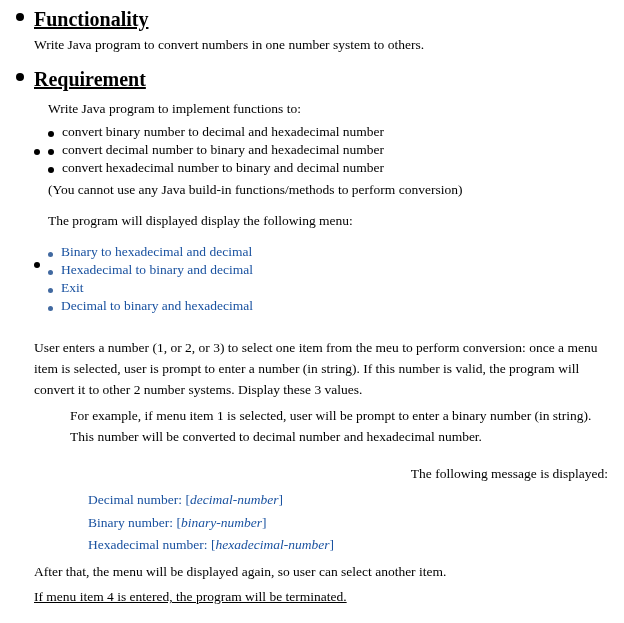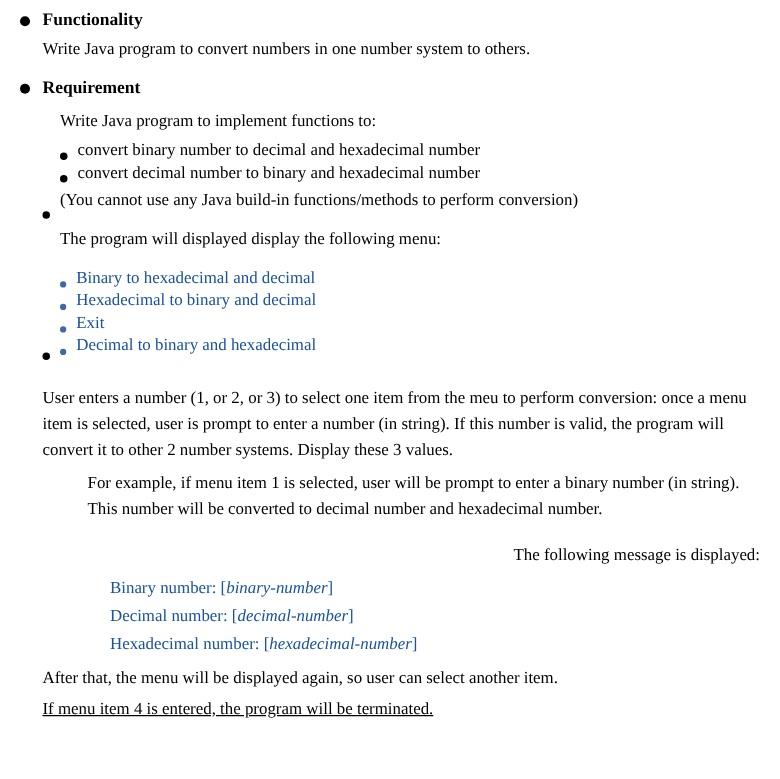--- a/index.html
+++ b/index.html
@@ -34,40 +34,41 @@
       height: 8px;
       background: #000;
       border-radius: 50%;
       margin-top: 5px;
       margin-right: 10px;
       flex-shrink: 0;
     }
 
     .top-label {
       font-weight: bold;
-      font-size: 14px;
+      font-size: 20px;
+      text-decoration: underline;
     }
 
     .section-content {
       margin-left: 0;
     }
 
     .indent-1 {
       margin-left: 18px;
     }
 
     .sub-bullet-list {
       list-style: none;
       padding: 0;
       margin: 4px 0;
     }
 
     .sub-bullet-item {
       display: flex;
-      align-items: flex-end;
+      align-items: center;
       margin-bottom: 2px;
     }
 
     .sub-bullet-dot {
       width: 6px;
       height: 6px;
       background: #000;
       border-radius: 50%;
       margin-top: 5px;
       margin-right: 8px;
@@ -145,20 +146,24 @@
             <p>Write Java program to implement functions to:</p>
             <ul class="sub-bullet-list indent-1" style="margin-top:0;">
               <li class="sub-bullet-item">
                 <span class="sub-bullet-dot"></span>
                 <span>convert binary number to decimal and hexadecimal number</span>
               </li>
               <li class="sub-bullet-item">
                 <span class="sub-bullet-dot"></span>
                 <span>convert decimal number to binary and hexadecimal number</span>
               </li>
+              <li class="sub-bullet-item">
+                <span class="sub-bullet-dot"></span>
+                <span>convert hexadecimal number to binary and decimal number</span>
+              </li>
             </ul>
             <p>
               <span>(You </span><span class="bold-text">cannot</span><span> use any Java build-in functions/methods to perform conversion)</span>
             </p>
           </div>
         </li>
 
         <li class="sub-bullet-item">
           <span class="sub-bullet-dot"></span>
           <div>
@@ -190,26 +195,26 @@
       </p>
 
       <div class="indented-block">
         <p>
           <span>For example, if menu item 1 is selected, user will be prompt to enter a binary number (in string). This number will be converted to decimal number and hexadecimal number.</span>
         </p>
         <p style="margin-top:16px;text-align:right;">The following message is displayed:</p>
         <div class="indent-1" style="margin-top:2px;">
           <div class="display-line">
             <span class="blue-text">
-              <span>Binary number: [</span><span class="blue-italic">binary-number</span><span>]</span>
+              <span>Decimal number: [</span><span class="blue-italic">decimal-number</span><span>]</span>
             </span>
           </div>
           <div class="display-line">
             <span class="blue-text">
-              <span>Decimal number: [</span><span class="blue-italic">decimal-number</span><span>]</span>
+              <span>Binary number: [</span><span class="blue-italic">binary-number</span><span>]</span>
             </span>
           </div>
           <div class="display-line">
             <span class="blue-text">
               <span>Hexadecimal number: [</span><span class="blue-italic">hexadecimal-number</span><span>]</span>
             </span>
           </div>
         </div>
       </div>
 

